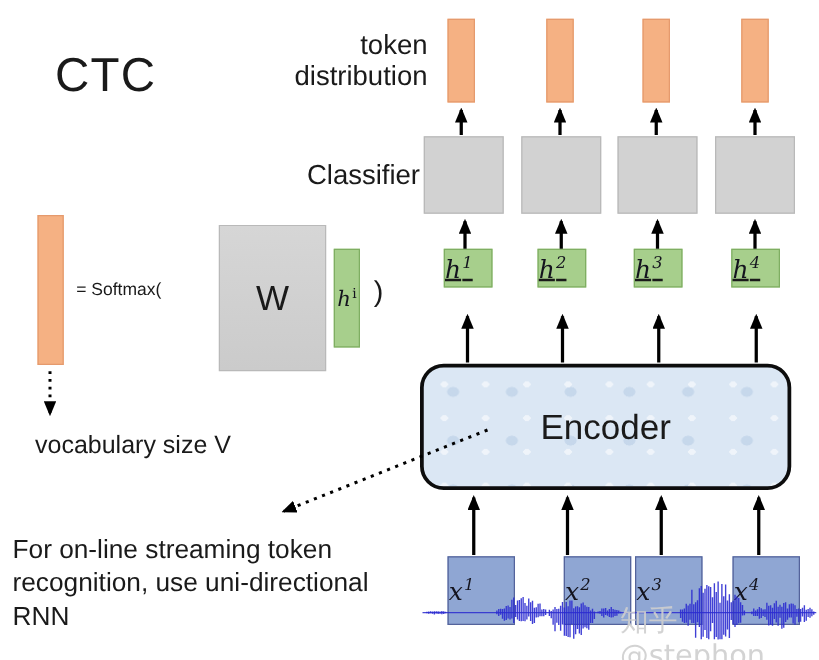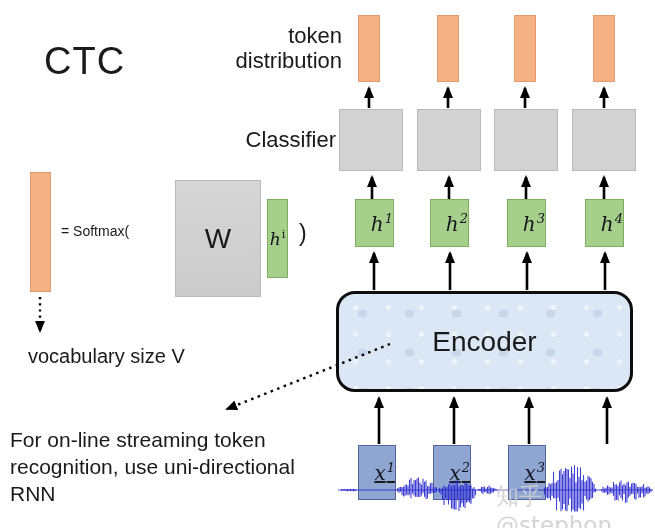--- a/index.html
+++ b/index.html
@@ -16,24 +16,24 @@
   
   .token-dist{left:222px;top:23px;width:120px;text-align:right;font-size:22px;line-height:25px;}
   .classifier{left:228px;top:127px;width:108px;text-align:right;font-size:22px;}
   .vocab{left:28px;top:345px;font-size:20px;}
   .note{left:10px;top:426px;font-size:21px;line-height:27px;}
   .softmax-prefix{left:61px;top:223px;font-size:14px;}
   .paren-close{left:299px;top:220px;font-size:23px;}
   
   .bar-orange{width:22px;height:67px;top:15px;background:var(--orange_fill);border:1.5px solid var(--orange_border);box-sizing:border-box;}
   .box-gray{width:64px;height:62px;top:109px;background:var(--gray_fill);border:1px solid var(--gray_border);box-sizing:border-box;}
-  .box-green{width:39px;height:48px;top:199px;background:var(--green_fill);border:1px solid var(--green_border);box-sizing:border-box;
-    display:flex;align-items:center;justify-content:flex-end;z-index:2;}
-  .box-blue{width:38px;height:55px;top:445px;background:var(--blue_fill);border:1px solid var(--blue_border);box-sizing:border-box;
-    display:flex;align-items:center;justify-content:flex-end;z-index:2;text-decoration:underline;}
+  .box-green{width:39px;height:31px;top:199px;background:var(--green_fill);border:1px solid var(--green_border);box-sizing:border-box;
+    display:flex;align-items:center;justify-content:flex-start;z-index:2;text-decoration:underline;}
+  .box-blue{width:54px;height:55px;top:445px;background:var(--blue_fill);border:1px solid var(--blue_border);box-sizing:border-box;
+    display:flex;align-items:center;justify-content:flex-start;z-index:2;}
   .math{font-family:"DejaVu Serif",serif;font-style:italic;font-size:20px;color:#14141e;}
   .math sup{font-size:13px;font-style:normal;font-family:"DejaVu Serif",serif;margin-left:1px;}
   .box-blue .math sup{font-style:italic;}
   .box-green .math sup{font-style:italic;}
   
   .bar-orange-left{left:30px;top:172px;width:21px;height:120px;background:var(--orange_fill);border:1.5px solid var(--orange_border);box-sizing:border-box;}
   .box-w{left:175px;top:180px;width:86px;height:117px;background:linear-gradient(180deg,#d6d6d6,#cbcbcb);border:1px solid var(--gray_border);box-sizing:border-box;
     display:flex;align-items:center;justify-content:center;font-size:28px;}
   .bar-hi{left:267px;top:199px;width:21px;height:79px;background:var(--green_fill);border:1px solid var(--green_border);box-sizing:border-box;
     display:flex;align-items:center;justify-content:center;}
@@ -101,25 +101,28 @@
     <span class="math"><span>h</span><sup>4</sup></span>
   </div>
 
   <div class="abs encoder">
     <span class="encoder-label">Encoder</span>
   </div>
 
   <div class="abs box-blue" style="left:358px">
     <span class="math"><span>x</span><sup>1</sup></span>
   </div>
-  <div class="abs box-blue" style="left:433px">
+  <div class="abs box-blue" style="left:451px">
     <span class="math"><span>x</span><sup>2</sup></span>
   </div>
   <div class="abs box-blue" style="left:508px">
     <span class="math"><span>x</span><sup>3</sup></span>
+  </div>
+  <div class="abs box-blue" style="left:586px">
+    <span class="math"><span>x</span><sup>4</sup></span>
   </div>
 
   <svg id="overlay" class="abs" width="655" height="528" viewBox="0 0 655 528">
     <defs>
       <marker id="ah" markerUnits="userSpaceOnUse" markerWidth="12" markerHeight="10" refX="10" refY="5" orient="auto">
         <path d="M0,0 L12,5 L0,10 Z" fill="var(--arrow)"></path>
       </marker>
     </defs>
     <g stroke="var(--arrow)" stroke-width="2.6">
 

